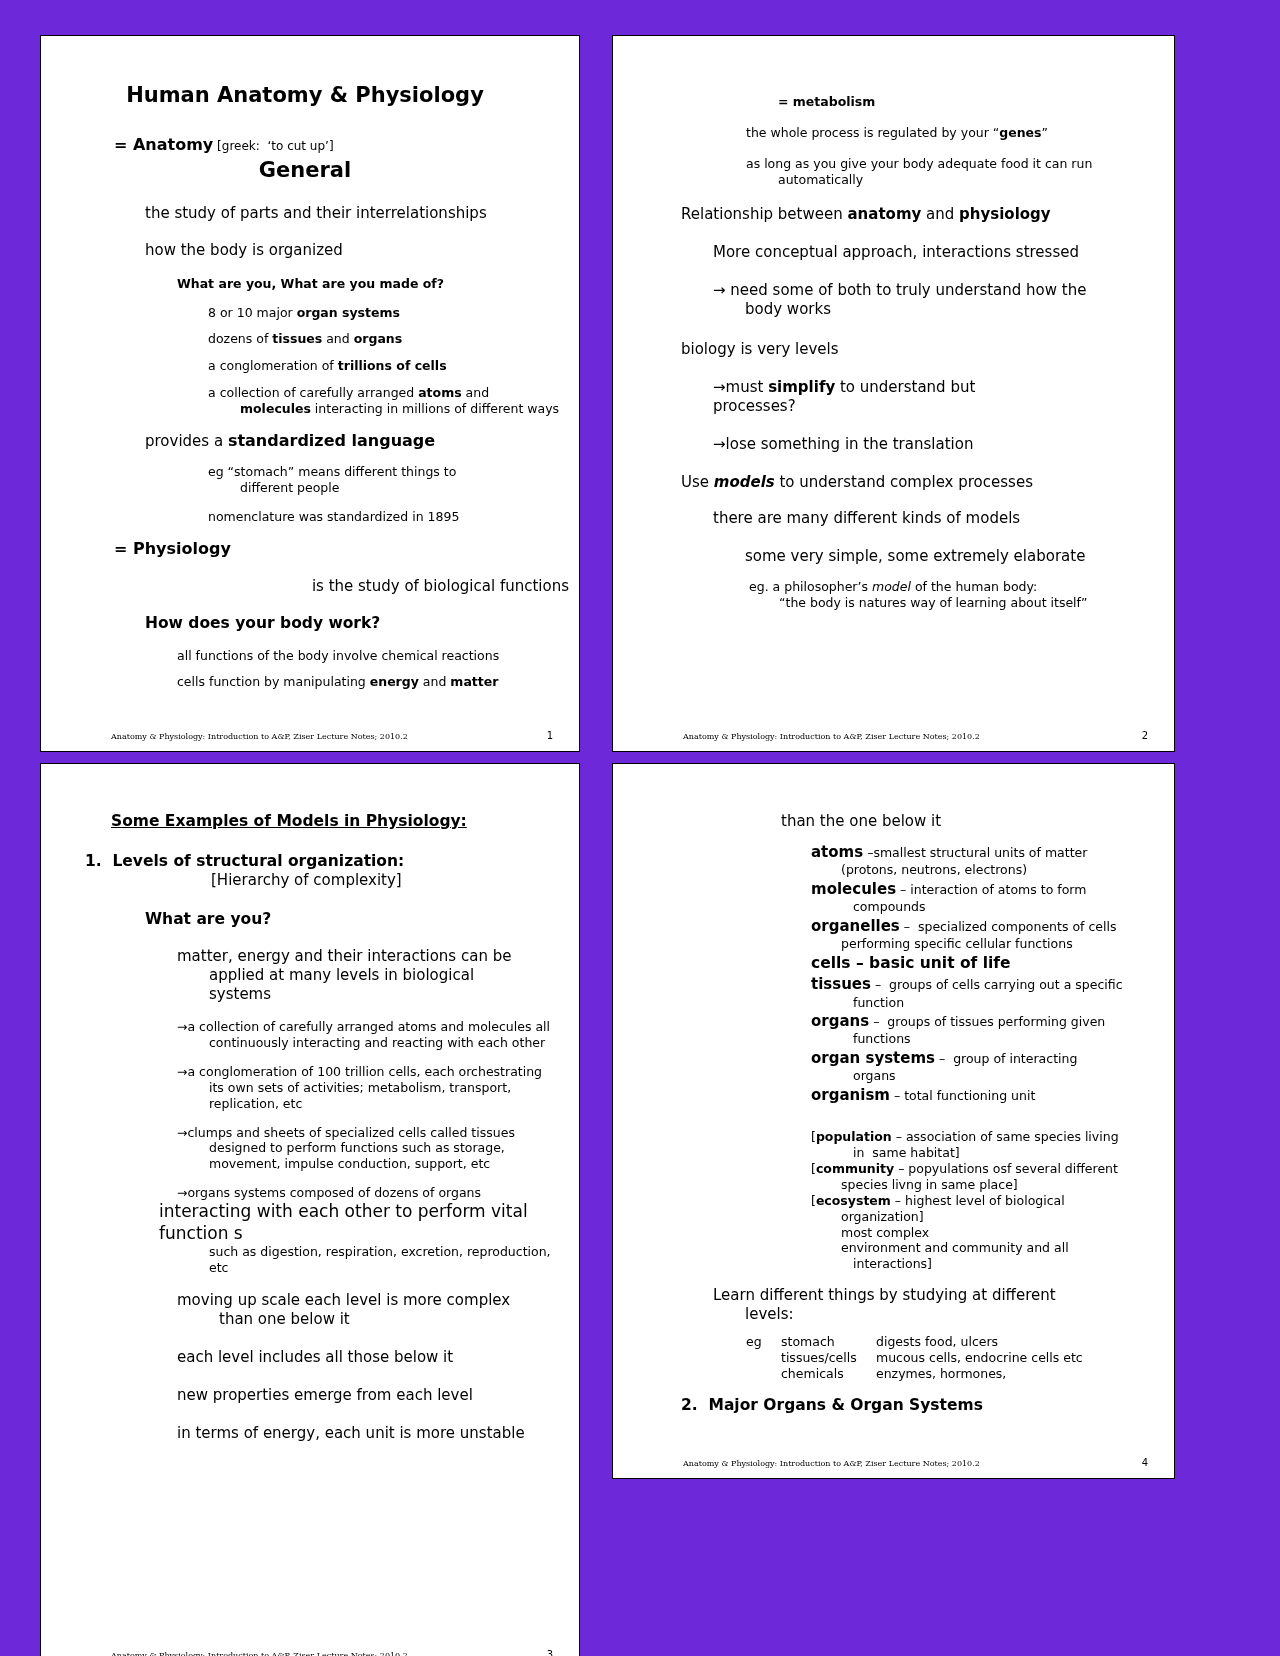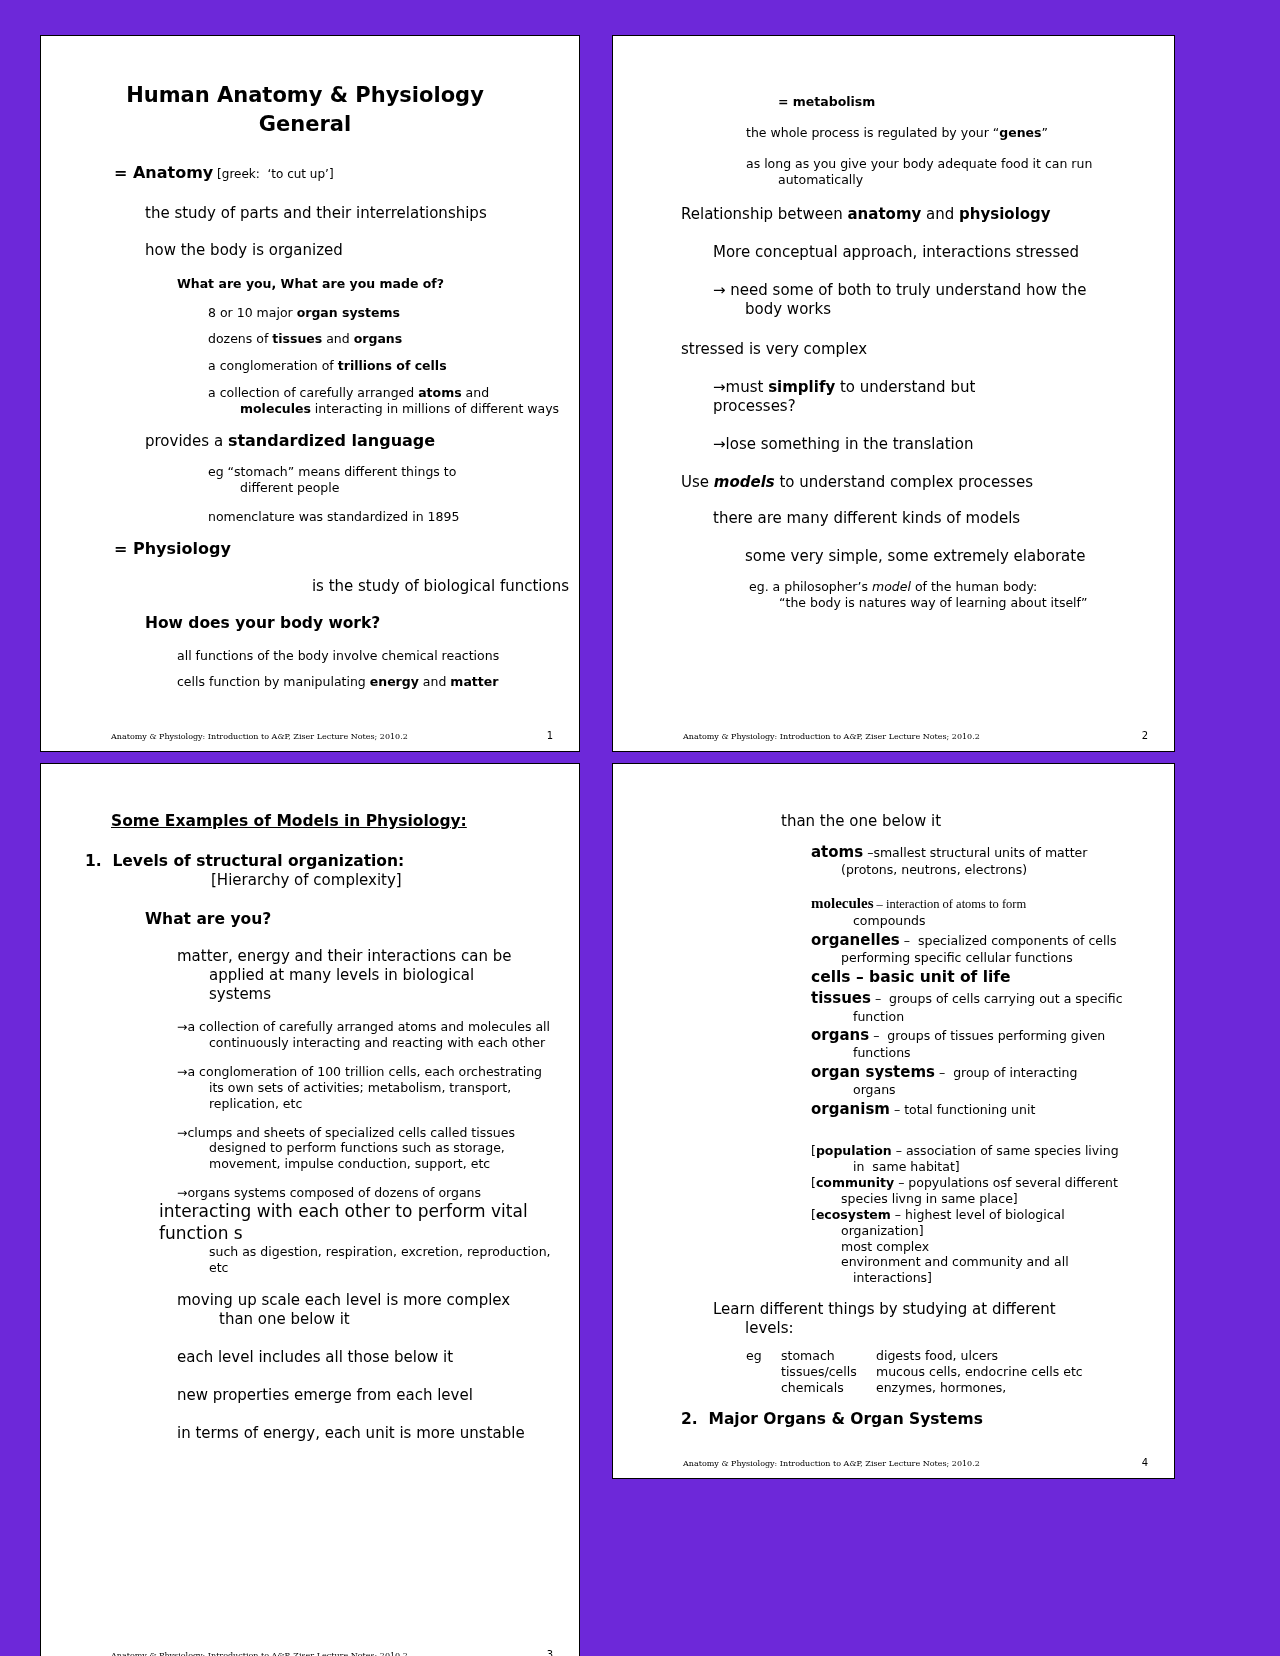--- a/index.html
+++ b/index.html
@@ -21,22 +21,22 @@
   .col1{width:95px;}
 </style>
 </head>
 <body>
 
 <div class="canvas">
 
   <section class="page p1">
     <div class="content">
         <div class="line" style="font-size: 21px; text-align: center; margin-top: 6px;"><span style="font-weight: bold;">Human Anatomy &amp; Physiology</span></div>
+        <div class="line" style="font-size: 16px; margin-left: 73px; margin-top: 26px;"><span style="font-weight: bold;">= Anatomy</span><span style="font-size: 12px;"> [greek:  ‘to cut up’]</span></div>
         <div class="line" style="font-size: 21px; text-align: center; margin-top: 2px;"><span style="font-weight: bold;">General</span></div>
-        <div class="line" style="font-size: 16px; margin-left: 73px; margin-top: 26px;"><span style="font-weight: bold;">= Anatomy</span><span style="font-size: 12px;"> [greek:  ‘to cut up’]</span></div>
         <div class="line" style="font-size: 15px; margin-left: 104px; margin-top: 20px;"><span>the study of parts and their interrelationships</span></div>
         <div class="line" style="font-size: 15px; margin-left: 104px; margin-top: 18px;"><span>how the body is organized</span></div>
         <div class="line" style="font-size: 12.5px; margin-left: 136px; margin-top: 16px;"><span style="font-weight: bold;">What are you, What are you made of?</span></div>
         <div class="line" style="font-size: 12.5px; margin-left: 167px; margin-top: 13px;"><span>8 or 10 major </span><span style="font-weight: bold;">organ systems</span></div>
         <div class="line" style="font-size: 12.5px; margin-left: 167px; margin-top: 11px;"><span>dozens of </span><span style="font-weight: bold;">tissues</span><span> and </span><span style="font-weight: bold;">organs</span></div>
         <div class="line" style="font-size: 12.5px; margin-left: 167px; margin-top: 11px;"><span>a conglomeration of </span><span style="font-weight: bold;">trillions of cells</span></div>
         <div class="line" style="font-size: 12.5px; margin-left: 167px; margin-top: 11px;"><span>a collection of carefully arranged </span><span style="font-weight: bold;">atoms</span><span> and</span></div>
         <div class="line" style="font-size: 12.5px; margin-left: 199px;"><span style="font-weight: bold;">molecules</span><span> interacting in millions of different ways</span></div>
         <div class="line" style="font-size: 15px; margin-left: 104px; margin-top: 14px;"><span>provides a </span><span style="font-weight: bold; font-size: 16px;">standardized language</span></div>
         <div class="line" style="font-size: 12.5px; margin-left: 167px; margin-top: 13px;"><span>eg “stomach” means different things to</span></div>
@@ -57,21 +57,21 @@
   <section class="page p2">
     <div class="content">
         <div class="line" style="font-size: 12.5px; margin-left: 165px; margin-top: 18px;"><span style="font-weight: bold;">= metabolism</span></div>
         <div class="line" style="font-size: 12.5px; margin-left: 133px; margin-top: 15px;"><span>the whole process is regulated by your “</span><span style="font-weight: bold;">genes</span><span>”</span></div>
         <div class="line" style="font-size: 12.5px; margin-left: 133px; margin-top: 15px;"><span>as long as you give your body adequate food it can run</span></div>
         <div class="line" style="font-size: 12.5px; margin-left: 165px;"><span>automatically</span></div>
         <div class="line" style="font-size: 15px; margin-left: 68px; margin-top: 17px;"><span>Relationship between </span><span style="font-weight: bold;">anatomy</span><span> and </span><span style="font-weight: bold;">physiology</span></div>
         <div class="line" style="font-size: 15px; margin-left: 100px; margin-top: 19px;"><span>More conceptual approach, interactions stressed</span></div>
         <div class="line" style="font-size: 15px; margin-left: 100px; margin-top: 19px;"><span>→ need some of both to truly understand how the</span></div>
         <div class="line" style="font-size: 15px; margin-left: 132px;"><span>body works</span></div>
-        <div class="line" style="font-size: 15px; margin-left: 68px; margin-top: 21px;"><span>stressed is very complex</span></div>
+        <div class="line" style="font-size: 15px; margin-left: 68px; margin-top: 21px;"><span>biology is very levels</span></div>
         <div class="line" style="font-size: 15px; margin-left: 100px; margin-top: 19px;"><span>→must </span><span style="font-weight: bold;">simplify</span><span> to understand but</span></div>
         <div class="line" style="font-size: 15px; margin-left: 100px;"><span>processes?</span></div>
         <div class="line" style="font-size: 15px; margin-left: 100px; margin-top: 19px;"><span>→lose something in the translation</span></div>
         <div class="line" style="font-size: 15px; margin-left: 68px; margin-top: 19px;"><span>Use </span><span style="font-weight: bold; font-style: italic;">models</span><span> to understand complex processes</span></div>
         <div class="line" style="font-size: 15px; margin-left: 100px; margin-top: 17px;"><span>there are many different kinds of models</span></div>
         <div class="line" style="font-size: 15px; margin-left: 132px; margin-top: 19px;"><span>some very simple, some extremely elaborate</span></div>
         <div class="line" style="font-size: 12.5px; margin-left: 136px; margin-top: 13px;"><span>eg. a philosopher’s </span><span style="font-style: italic;">model</span><span> of the human body:</span></div>
         <div class="line" style="font-size: 12.5px; margin-left: 166px;"><span>“the body is natures way of learning about itself”</span></div>
       </div>
     <div class="footer">
@@ -111,21 +111,21 @@
       <span class="cite">Anatomy &amp; Physiology:  Introduction to A&amp;P, Ziser Lecture Notes; 2010.2</span>
       <span class="pnum">3</span>
     </div>
   </section>
 
   <section class="page p4">
     <div class="content">
         <div class="line" style="font-size: 15px; margin-left: 168px; margin-top: 8px;"><span>than the one below it</span></div>
         <div class="line" style="font-size: 12.5px; margin-left: 198px; margin-top: 12px;"><span style="font-weight: bold; font-size: 15px;">atoms</span><span> –smallest structural units of matter</span></div>
         <div class="line" style="font-size: 12.5px; margin-left: 228px;"><span>(protons, neutrons, electrons)</span></div>
-        <div class="line" style="font-size: 12.5px; margin-left: 198px; margin-top: 16px; font-family: Liberation Serif, serif;"><span style="font-weight: bold; font-size: 15px;">molecules</span><span> – interaction of atoms to form</span></div>
+        <div class="line" style="font-size: 12.5px; margin-left: 198px; margin-top: 2px;"><span style="font-weight: bold; font-size: 15px;">molecules</span><span> – interaction of atoms to form</span></div>
         <div class="line" style="font-size: 12.5px; margin-left: 240px;"><span>compounds</span></div>
         <div class="line" style="font-size: 12.5px; margin-left: 198px; margin-top: 2px;"><span style="font-weight: bold; font-size: 15px;">organelles</span><span> –  specialized components of cells</span></div>
         <div class="line" style="font-size: 12.5px; margin-left: 228px;"><span>performing specific cellular functions</span></div>
         <div class="line" style="font-size: 15.5px; margin-left: 198px; margin-top: 2px;"><span style="font-weight: bold;">cells – basic unit of life</span></div>
         <div class="line" style="font-size: 12.5px; margin-left: 198px; margin-top: 2px;"><span style="font-weight: bold; font-size: 15px;">tissues</span><span> –  groups of cells carrying out a specific</span></div>
         <div class="line" style="font-size: 12.5px; margin-left: 240px;"><span>function</span></div>
         <div class="line" style="font-size: 12.5px; margin-left: 198px; margin-top: 2px;"><span style="font-weight: bold; font-size: 15px;">organs</span><span> –  groups of tissues performing given</span></div>
         <div class="line" style="font-size: 12.5px; margin-left: 240px;"><span>functions</span></div>
         <div class="line" style="font-size: 12.5px; margin-left: 198px; margin-top: 2px;"><span style="font-weight: bold; font-size: 15px;">organ systems</span><span> –  group of interacting</span></div>
         <div class="line" style="font-size: 12.5px; margin-left: 240px;"><span>organs</span></div>

